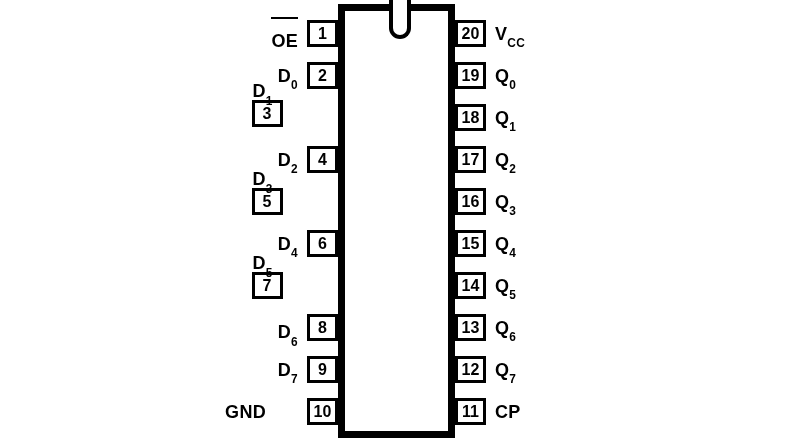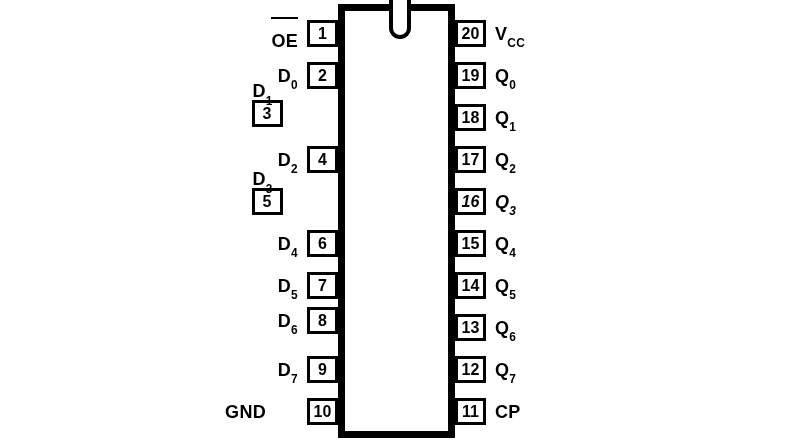--- a/index.html
+++ b/index.html
@@ -150,25 +150,25 @@
         <div class="pin-box">4</div>
       </div>
       <div class="pin-row left" style="top: 188px; flex-direction: column;">
         <span class="pin-label"><span>D</span><sub>3</sub></span>
         <div class="pin-box">5</div>
       </div>
       <div class="pin-row left" style="top: 230px;">
         <span class="pin-label"><span>D</span><sub>4</sub></span>
         <div class="pin-box">6</div>
       </div>
-      <div class="pin-row left" style="top: 272px;">
+      <div class="pin-row left" style="top: 272px; flex-direction: column;">
         <span class="pin-label"><span>D</span><sub>5</sub></span>
         <div class="pin-box">7</div>
       </div>
-      <div class="pin-row left" style="top: 307px;">
+      <div class="pin-row left" style="top: 314px; align-items: flex-end;">
         <span class="pin-label"><span>D</span><sub>6</sub></span>
         <div class="pin-box">8</div>
       </div>
       <div class="pin-row left" style="top: 356px;">
         <span class="pin-label"><span>D</span><sub>7</sub></span>
         <div class="pin-box">9</div>
       </div>
       <div class="pin-row left" style="top: 398px; gap: 32px;">
         <span class="pin-label"><span>GND</span></span>
         <div class="pin-box">10</div>
@@ -184,21 +184,21 @@
         <span class="pin-label"><span>Q</span><sub>0</sub></span>
       </div>
       <div class="pin-row right" style="top: 104px;">
         <div class="pin-box">18</div>
         <span class="pin-label"><span>Q</span><sub>1</sub></span>
       </div>
       <div class="pin-row right" style="top: 146px;">
         <div class="pin-box">17</div>
         <span class="pin-label"><span>Q</span><sub>2</sub></span>
       </div>
-      <div class="pin-row right" style="top: 188px; font-style: italic;">
+      <div class="pin-row right" style="top: 188px;">
         <div class="pin-box">16</div>
         <span class="pin-label"><span>Q</span><sub>3</sub></span>
       </div>
       <div class="pin-row right" style="top: 230px;">
         <div class="pin-box">15</div>
         <span class="pin-label"><span>Q</span><sub>4</sub></span>
       </div>
       <div class="pin-row right" style="top: 272px;">
         <div class="pin-box">14</div>
         <span class="pin-label"><span>Q</span><sub>5</sub></span>

